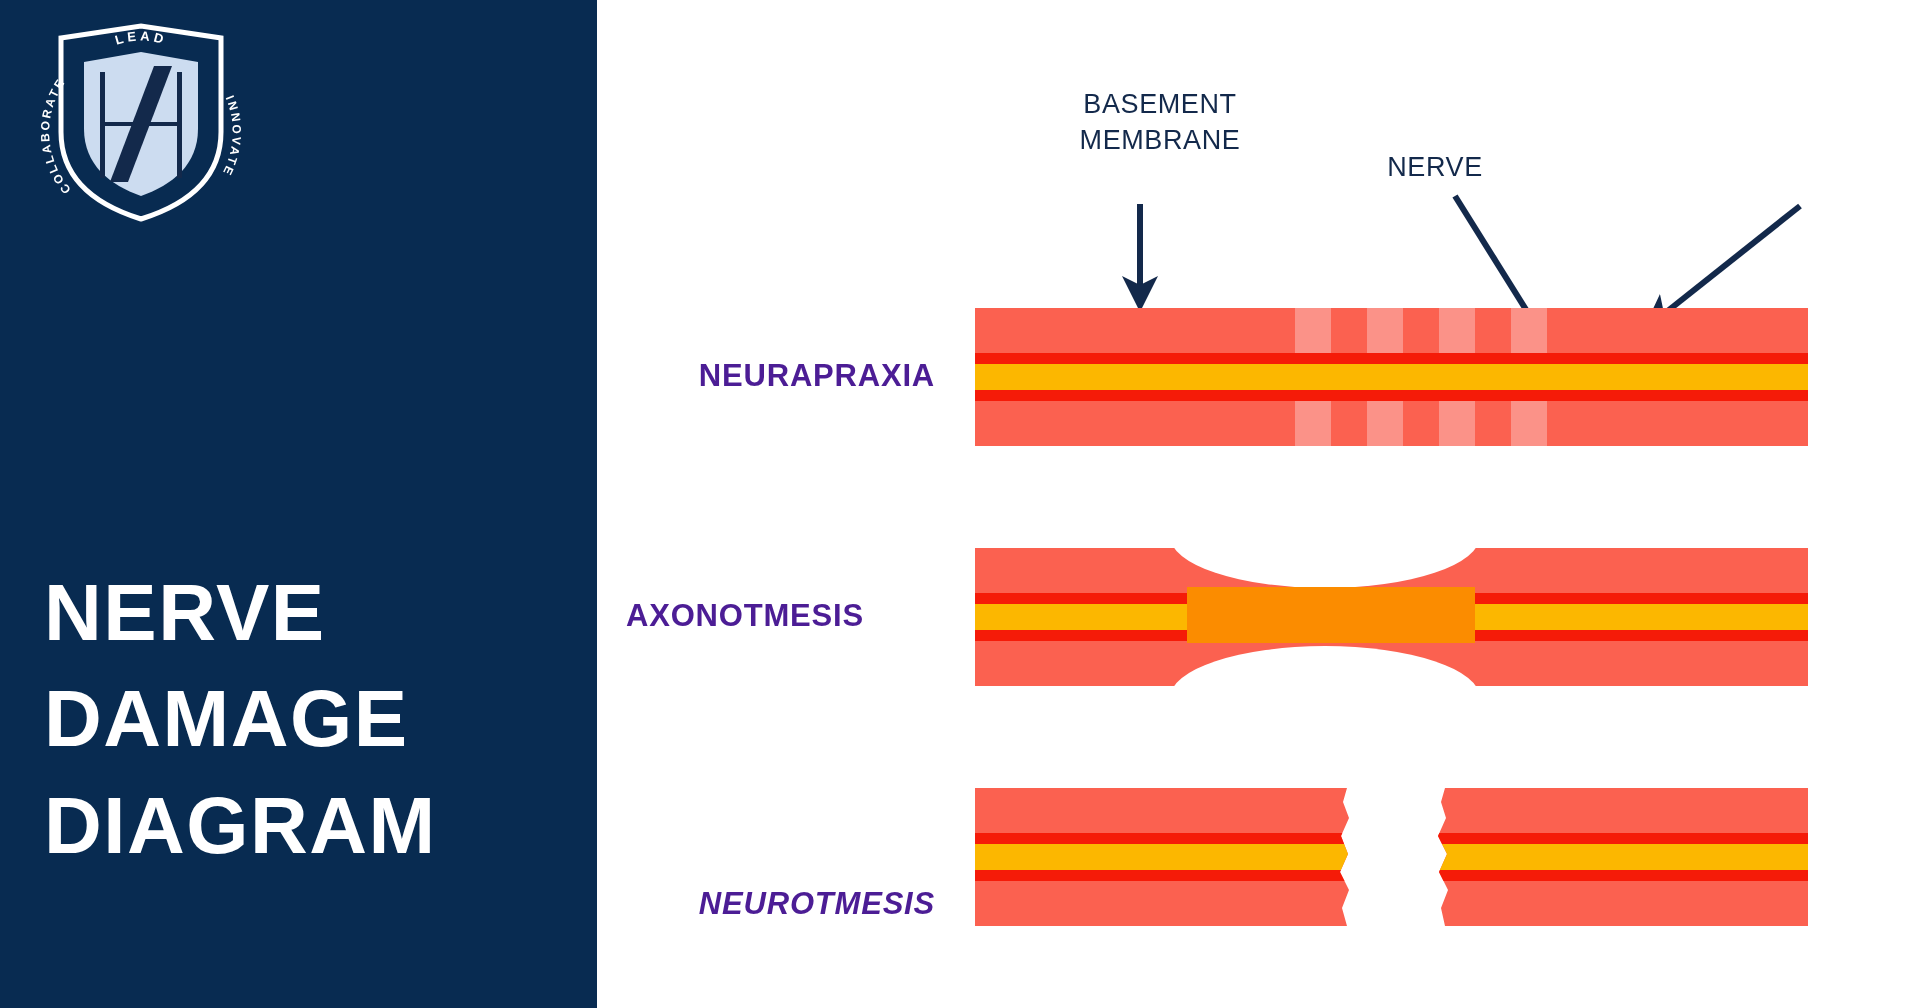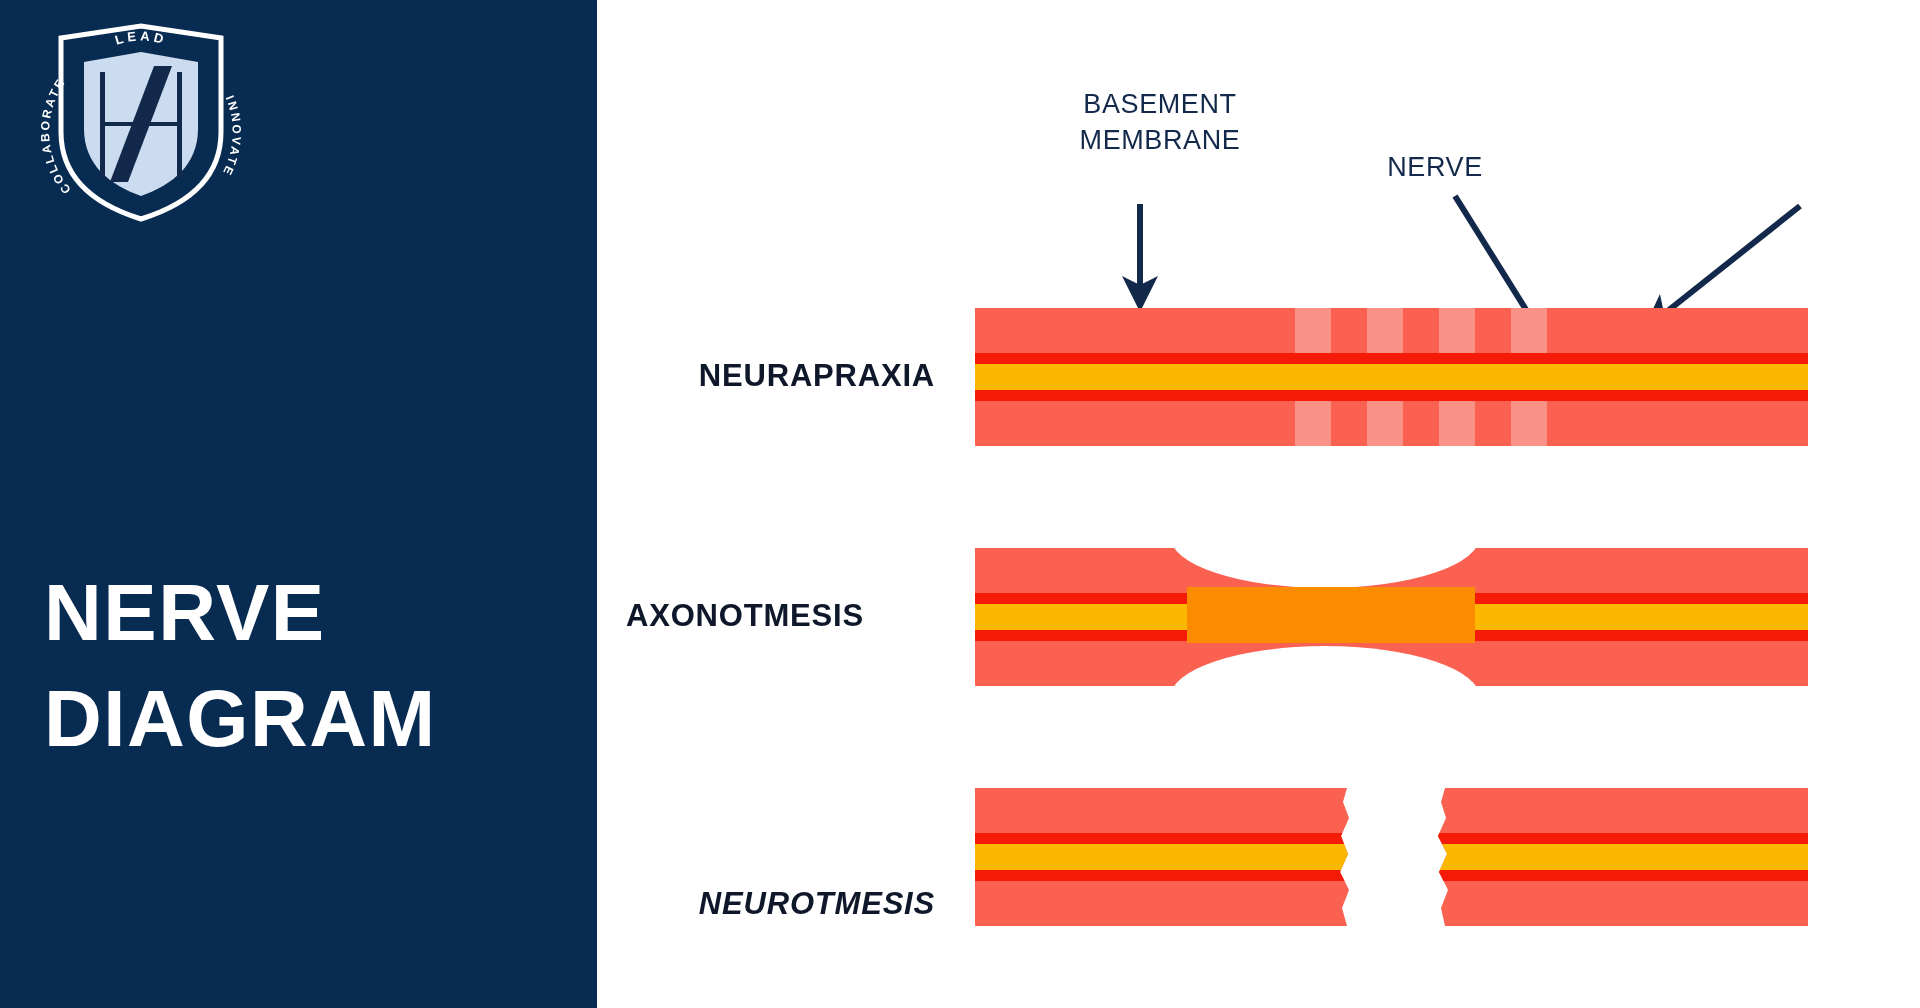--- a/index.html
+++ b/index.html
@@ -62,21 +62,21 @@
 
   .arrow-layer{
     position:absolute; left:0; top:0;
     width:1920px; height:1008px;
     pointer-events:none;
   }
 
   
   .row-label{
     position:absolute;
-    color:#0f172a;
+    color:#4c1d95;
     font-size:31px;
     font-weight:bold;
     letter-spacing:0.8px;
     white-space:nowrap;
     text-align:right;
   }
   #label-neurapraxia{ left:555px; top:358px;  width:380px; }
   #label-axonotmesis{ left:555px; top:598px;  width:380px;text-align:center; }
   #label-neurotmesis{ left:555px; top:886px;  width:380px;font-style:italic; }
 
@@ -129,20 +129,21 @@
           <textPath href="#arcLeft" startOffset="50%" text-anchor="middle">COLLABORATE</textPath>
         </text>
         <text font-size="12" font-weight="bold" fill="#ffffff" letter-spacing="2.4" font-family="'Liberation Sans',sans-serif">
           <textPath href="#arcRight" startOffset="50%" text-anchor="middle">INNOVATE</textPath>
         </text>
       </svg>
     </div>
 
     <div class="title-block">
       <div class="title-line">NERVE</div>
+      <div class="title-line">DAMAGE</div>
       <div class="title-line">DIAGRAM</div>
     </div>
   </div>
 
   <div class="main"></div>
 
   <div class="callout" id="callout-basement">BASEMENT
 MEMBRANE</div>
   <div class="callout" id="callout-axon">NERVE</div>
 

